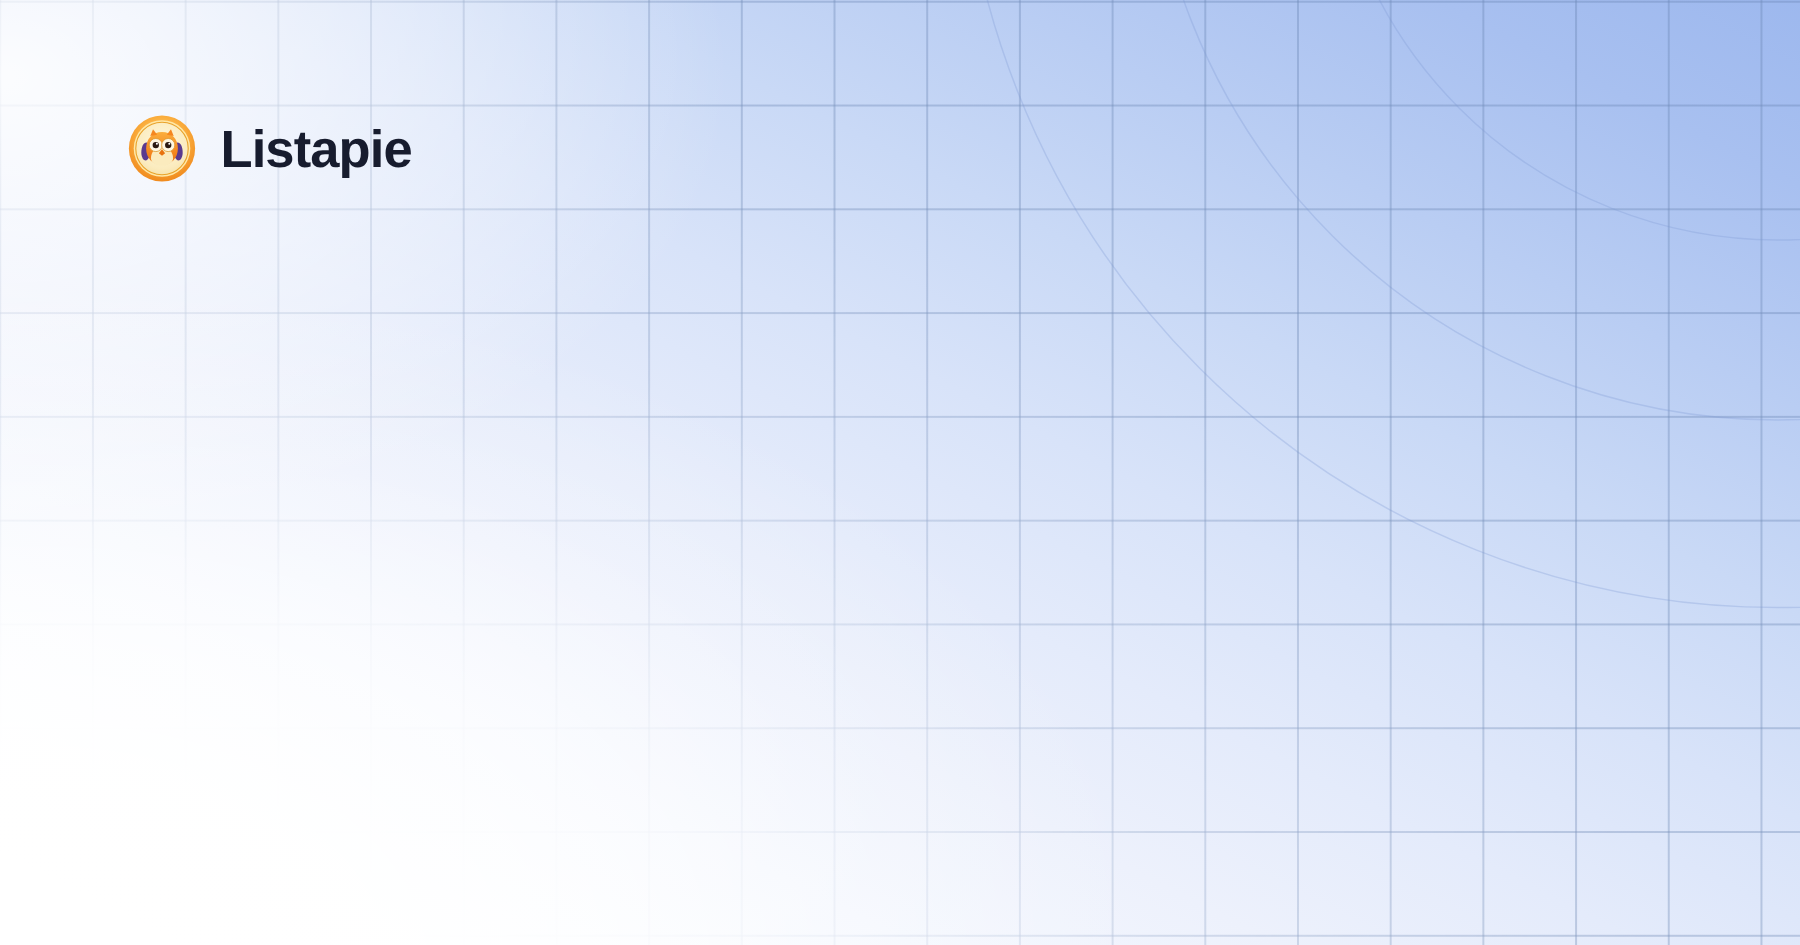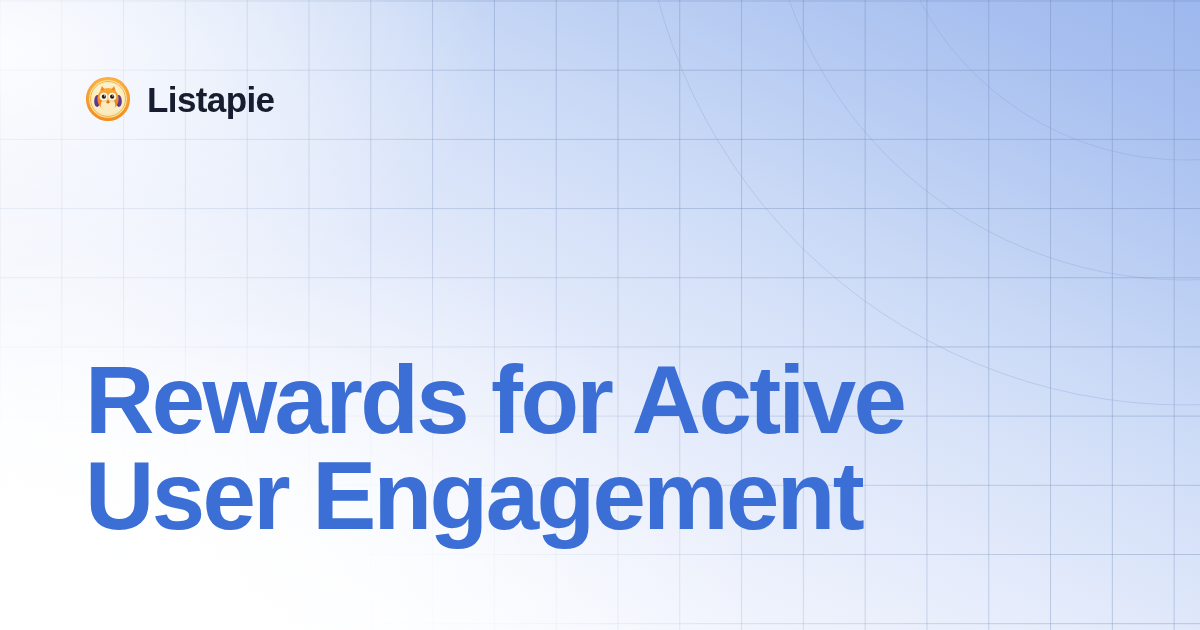--- a/index.html
+++ b/index.html
@@ -184,17 +184,15 @@
         <circle cx="59" cy="45" r="4.6" fill="#2B1B12"></circle>
         <circle cx="42.6" cy="43.2" r="1.5" fill="#FFFFFF"></circle>
         <circle cx="60.6" cy="43.2" r="1.5" fill="#FFFFFF"></circle>
 
         <path d="M50 51 L54.5 57 L50 60.5 L45.5 57 Z" fill="#E8720F"></path>
       </svg>
 
       <span class="brand-name">Listapie</span>
     </div>
 
-    <h1 class="headline">Rewards for Active
-User Engagement</h1>
 
   </div>
 </div>
 
 </body></html>

